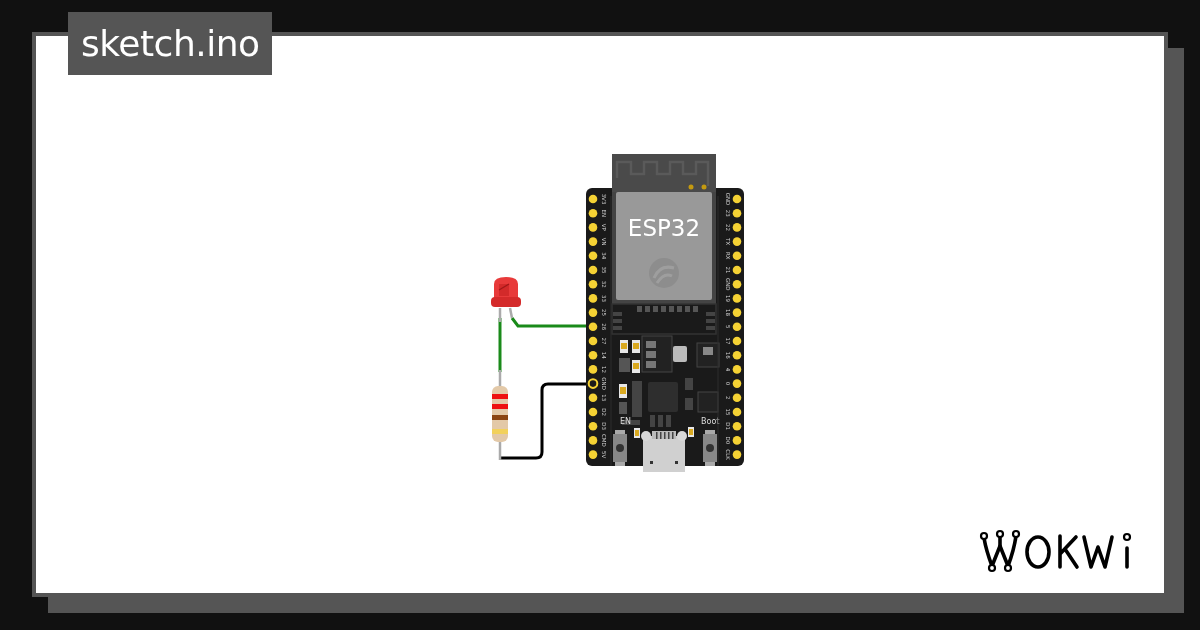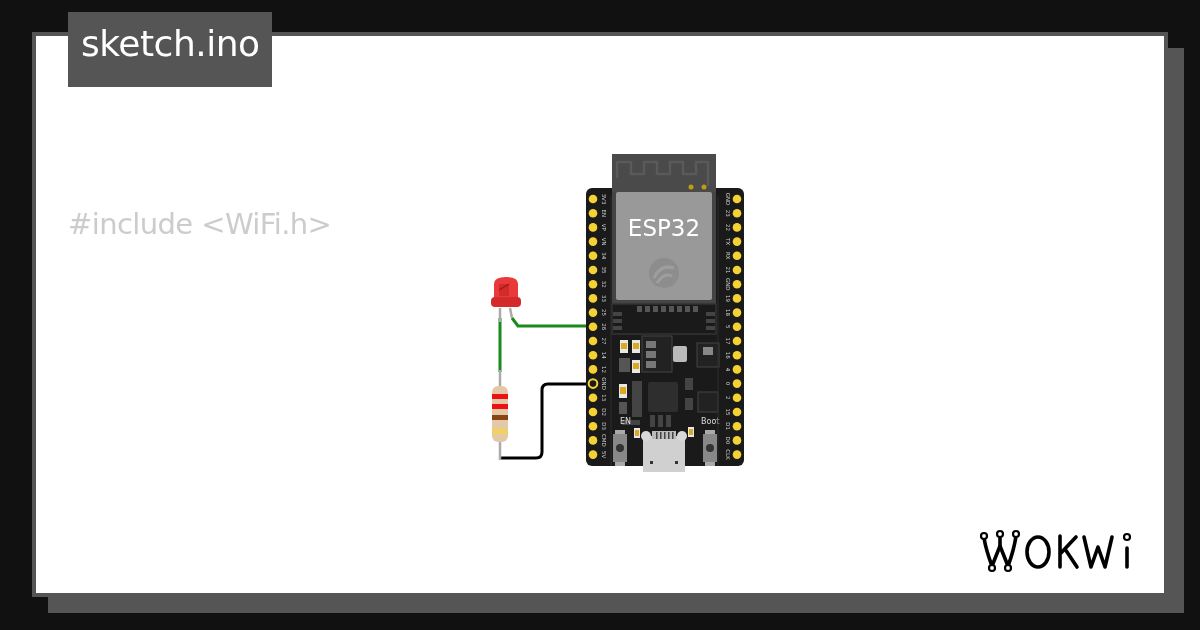--- a/index.html
+++ b/index.html
@@ -8,21 +8,21 @@
 
   .shadow-box {
     position: absolute; left: 48px; top: 48px; width: 1136px; height: 565px;
     background: #555555;
   }
   .panel {
     position: absolute; left: 32px; top: 32px; width: 1136px; height: 565px;
     background: #ffffff; border: 4px solid #555555; overflow: hidden;
   }
   .tab-label {
-    position: absolute; left: 68px; top: 12px; height: 75px; padding: 0 13px;
+    position: absolute; left: 68px; top: 12px; height: 63px; padding: 0 13px;
     background: #555555; color: #ffffff; font-size: 36px; line-height: 63px;
     font-family: "DejaVu Sans", sans-serif; letter-spacing: -0.5px; z-index: 5;
   }
   .code {
     position: absolute; left: 32px; top: 68px; right: 0; bottom: 0;
     color: #cccccc; font-size: 29px; line-height: 48px; white-space: pre;
     font-family: "DejaVu Sans", sans-serif; letter-spacing: -0.6px;
   }
   .code-line { height: 48px; display: block; }
 
@@ -33,21 +33,20 @@
     position: absolute; left: 978px; top: 528px; width: 172px; height: 46px;
   }
 </style>
 </head>
 <body>
 
 <div class="shadow-box"></div>
 
 <div class="panel">
   <div class="code">
-    <span class="code-line">#include &lt;WiFi.h&gt;</span>
     <span class="code-line"></span>
     
     
     
     
     
     
     
     
   </div>

